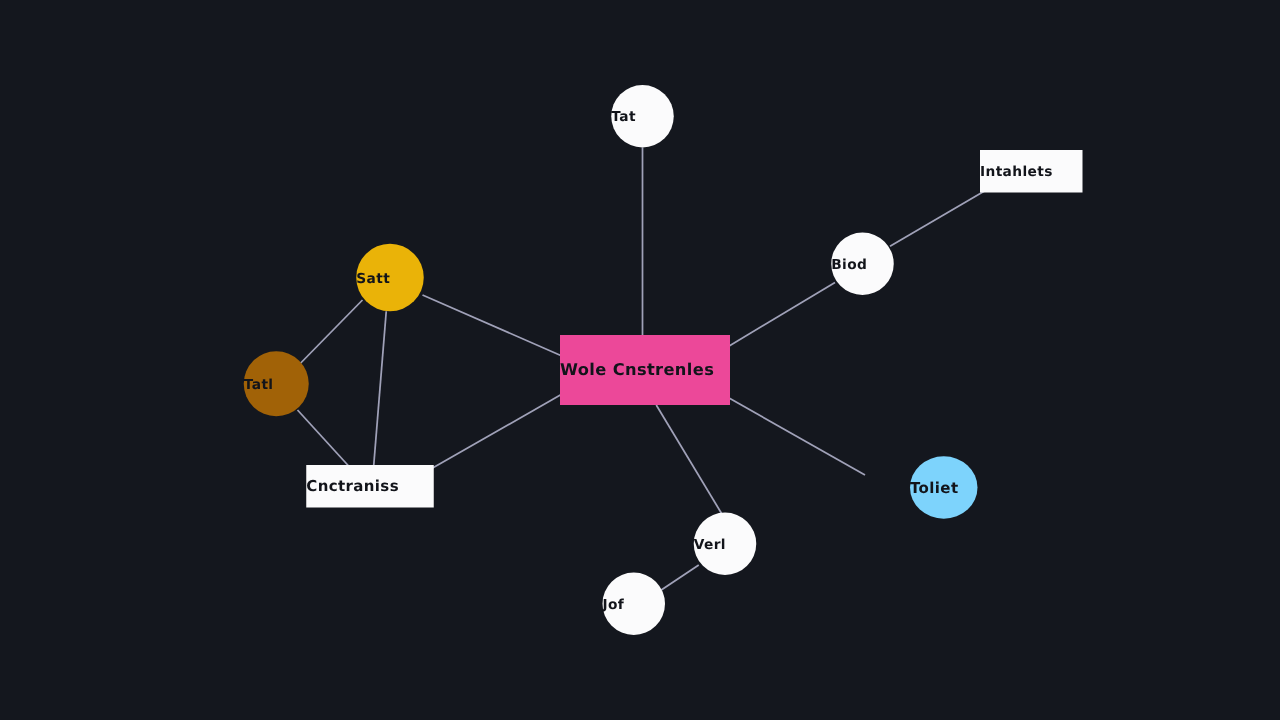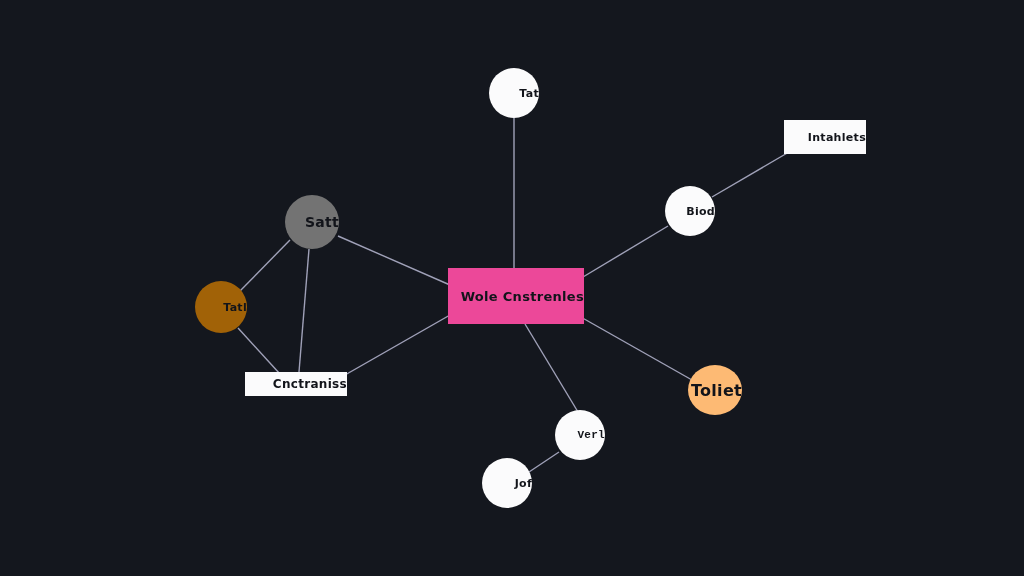--- a/index.html
+++ b/index.html
@@ -19,21 +19,21 @@
     position: absolute;
     left: 0;
     top: 0;
     width: 1024px;
     height: 576px;
   }
   .node {
     position: absolute;
     display: flex;
     align-items: center;
-    justify-content: flex-end;
+    justify-content: flex-start;
     background: #fbfbfc;
     color: #12141a;
     font-weight: bold;
     letter-spacing: 0.3px;
     text-align: center;
     box-sizing: border-box;
     z-index: 5;
   }
   .node.circle {
     border-radius: 50%;
@@ -63,38 +63,38 @@
       <line x1="525" y1="324" x2="578" y2="412" stroke="#b9bad4" stroke-width="1.4" stroke-opacity="0.85"></line>
       <line x1="559" y1="452" x2="529" y2="472" stroke="#b9bad4" stroke-width="1.4" stroke-opacity="0.85"></line>
     </svg>
   <div id="node-layer">
       <div class="node rect" style="left: 448px; top: 268px; width: 136px; height: 56px; background: #ec4899; color: rgb(18, 20, 26); font-size: 13px;">
         <span class="node-label">Wole Cnstrenles</span>
       </div>
       <div class="node circle" style="left: 489px; top: 68px; width: 50px; height: 50px; background: rgb(251, 251, 252); color: rgb(18, 20, 26); font-size: 11px;">
         <span class="node-label">Tat</span>
       </div>
-      <div class="node circle" style="left: 285px; top: 195px; width: 54px; height: 54px; background: #737373; color: rgb(18, 20, 26); font-size: 14px;">
+      <div class="node circle" style="left: 285px; top: 195px; width: 54px; height: 54px; background: #eab308; color: rgb(18, 20, 26); font-size: 11px;">
         <span class="node-label">Satt</span>
       </div>
       <div class="node circle" style="left: 195px; top: 281px; width: 52px; height: 52px; background: #a16207; color: rgb(18, 20, 26); font-size: 11px;">
         <span class="node-label">Tatl</span>
       </div>
-      <div class="node rect" style="left: 245px; top: 372px; width: 102px; height: 24px; background: rgb(251, 251, 252); color: rgb(18, 20, 26); font-size: 12px;">
+      <div class="node rect" style="left: 245px; top: 372px; width: 102px; height: 34px; background: rgb(251, 251, 252); color: rgb(18, 20, 26); font-size: 12px;">
         <span class="node-label">Cnctraniss</span>
       </div>
       <div class="node circle" style="left: 665px; top: 186px; width: 50px; height: 50px; background: rgb(251, 251, 252); color: rgb(18, 20, 26); font-size: 11px;">
         <span class="node-label">Biod</span>
       </div>
       <div class="node rect" style="left: 784px; top: 120px; width: 82px; height: 34px; background: rgb(251, 251, 252); color: rgb(18, 20, 26); font-size: 11px;">
         <span class="node-label">Intahlets</span>
       </div>
-      <div class="node circle" style="left: 688px; top: 365px; width: 54px; height: 50px; background: #fdba74; color: rgb(18, 20, 26); font-size: 16px;">
+      <div class="node circle" style="left: 728px; top: 365px; width: 54px; height: 50px; background: #7dd3fc; color: rgb(18, 20, 26); font-size: 12px;">
         <span class="node-label">Toliet</span>
       </div>
-      <div class="node circle" style="left: 555px; top: 410px; width: 50px; height: 50px; background: rgb(251, 251, 252); color: rgb(18, 20, 26); font-size: 11px; font-family: Liberation Mono, monospace;">
+      <div class="node circle" style="left: 555px; top: 410px; width: 50px; height: 50px; background: rgb(251, 251, 252); color: rgb(18, 20, 26); font-size: 11px;">
         <span class="node-label">Verl</span>
       </div>
       <div class="node circle" style="left: 482px; top: 458px; width: 50px; height: 50px; background: rgb(251, 251, 252); color: rgb(18, 20, 26); font-size: 11px;">
         <span class="node-label">Jof</span>
       </div>
     </div>
 </div>
 
 </body></html>

